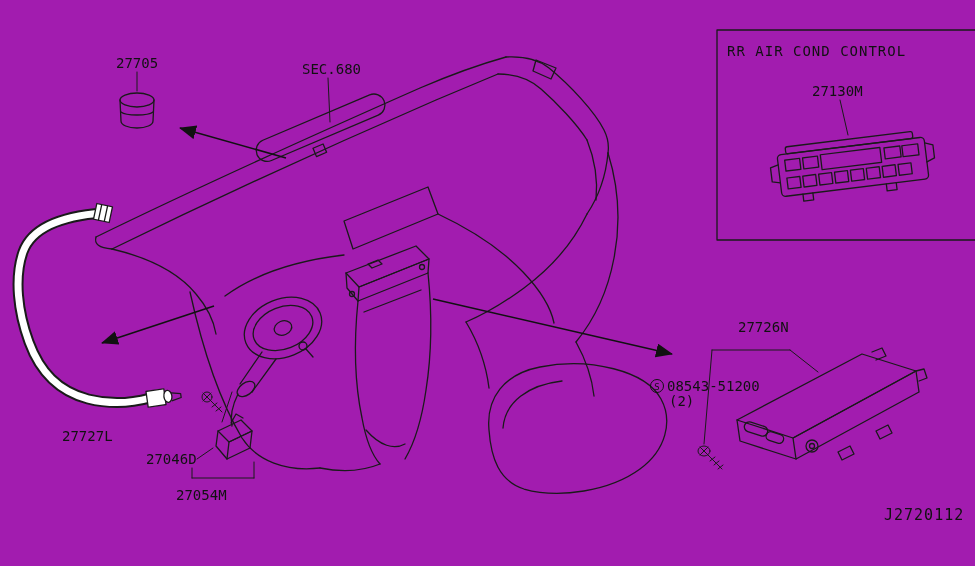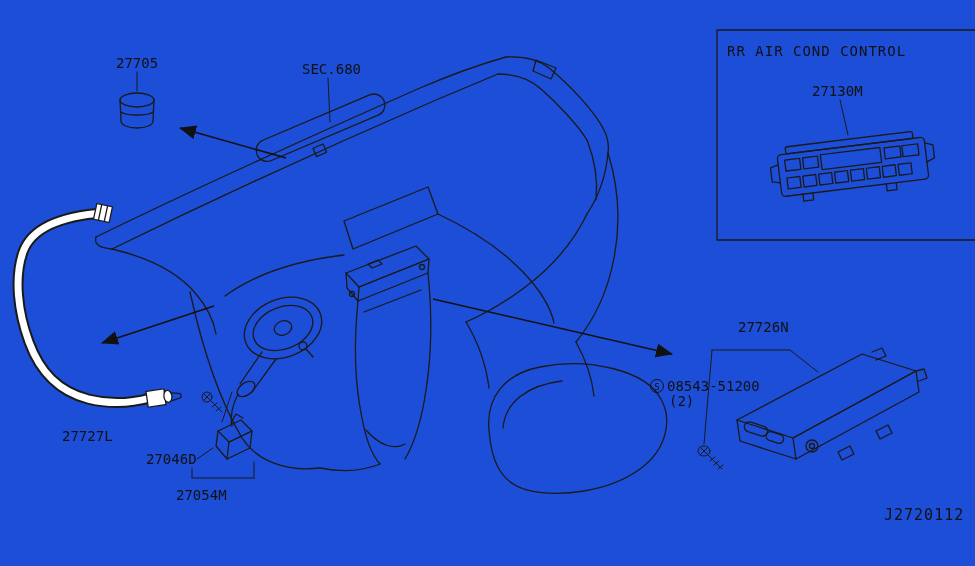--- a/index.html
+++ b/index.html
@@ -1,20 +1,20 @@
 <!DOCTYPE html>
 <html><head>
 <meta charset="utf-8">
 <style>
   html, body { margin: 0; padding: 0; background: #ffffff; }
   #stage {
     position: relative;
     width: 975px;
     height: 566px;
-    background: #1d4ed8;
+    background: #a21caf;
     overflow: hidden;
   }
   svg { display: block; }
   .line {
     fill: none;
     stroke: #1a1a1a;
     stroke-width: 1.3;
     stroke-linecap: round;
     stroke-linejoin: round;
   }

